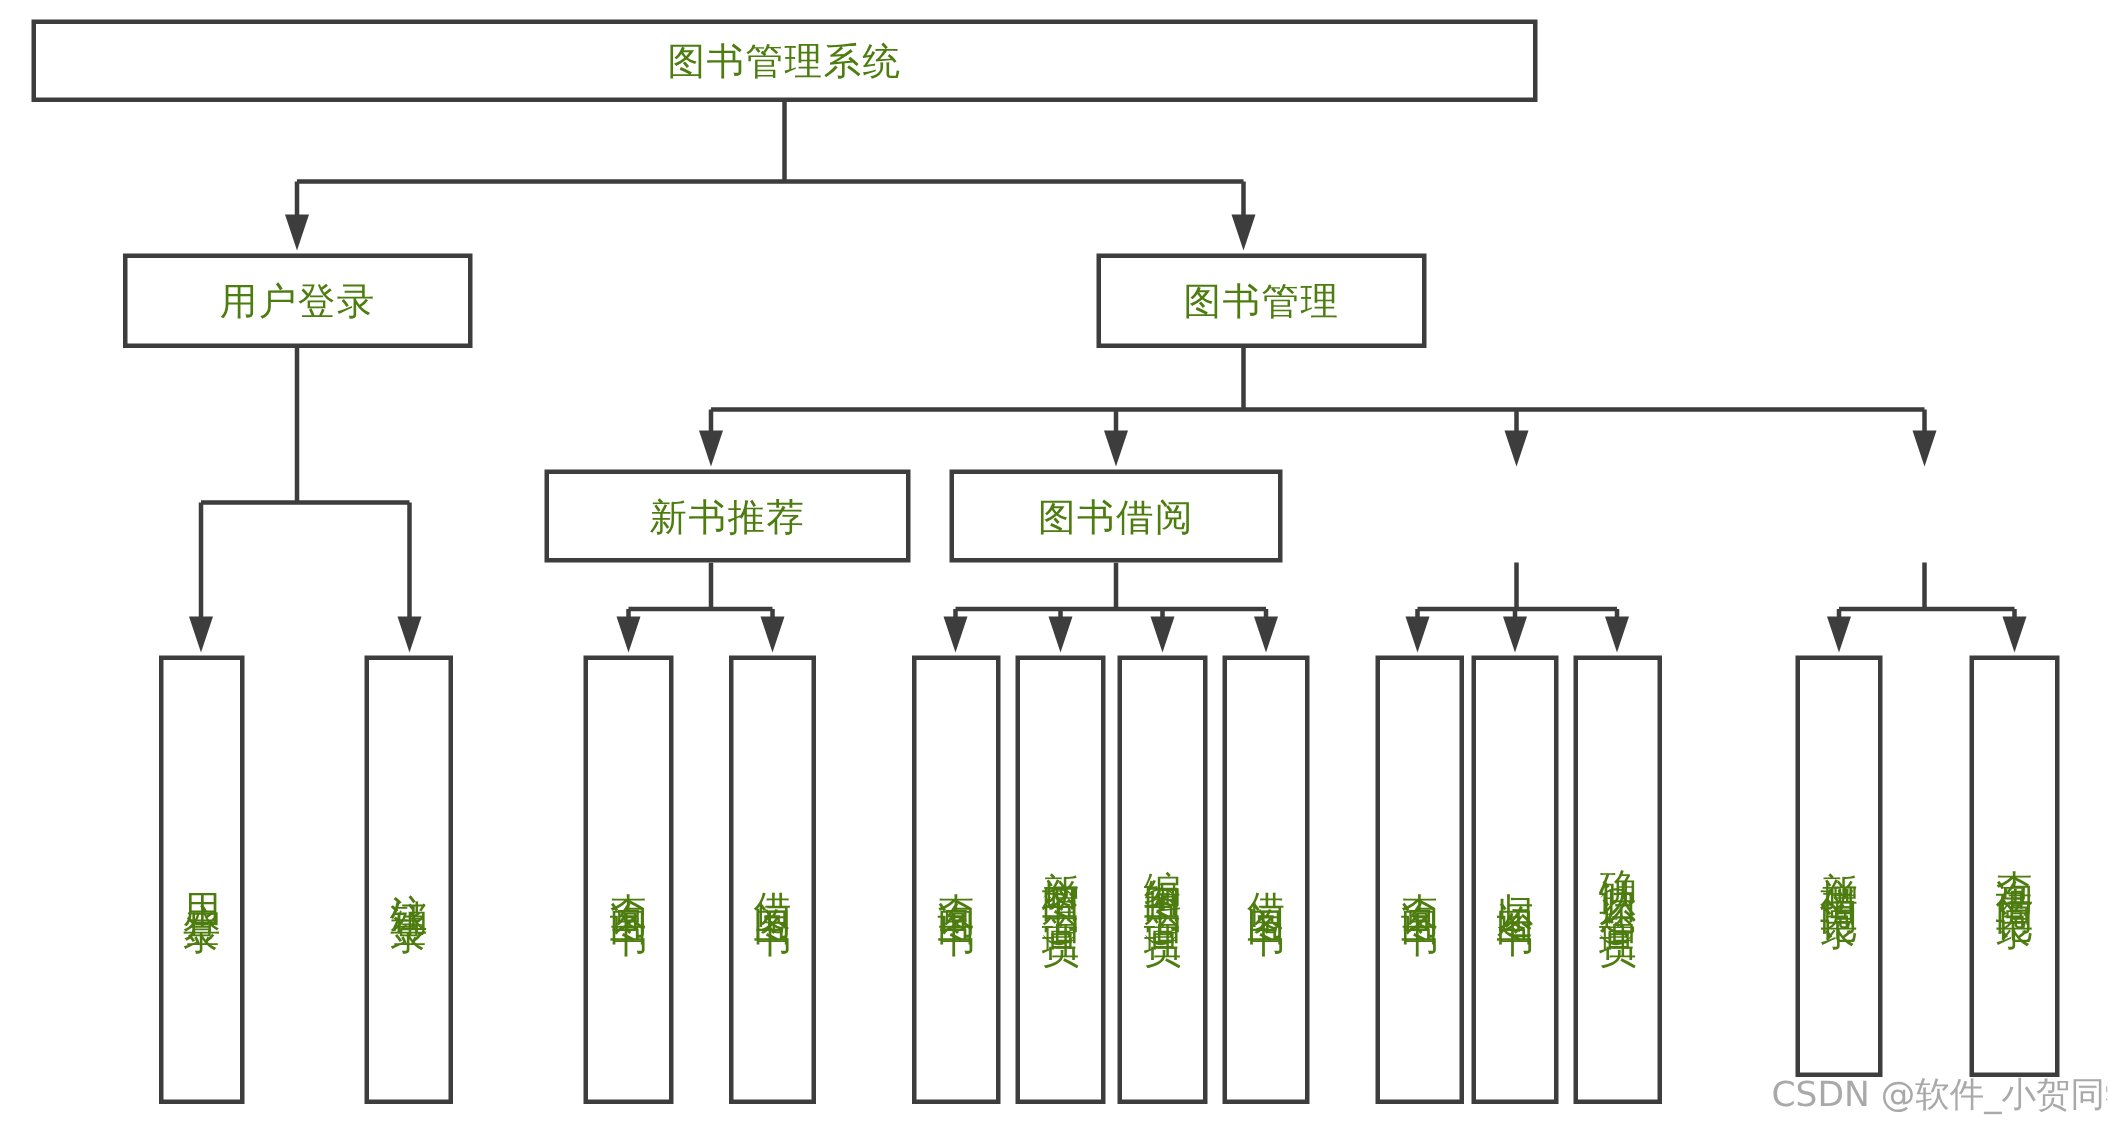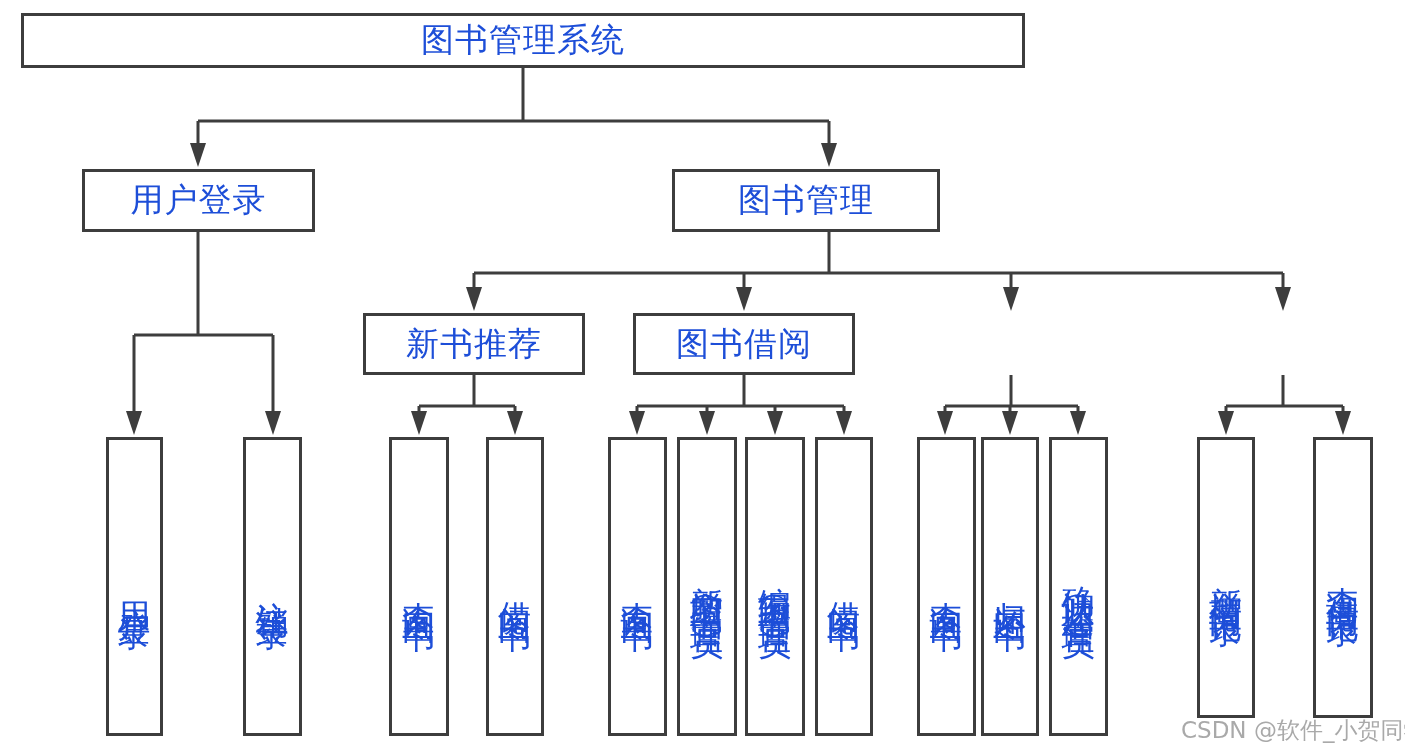--- a/index.html
+++ b/index.html
@@ -9,23 +9,23 @@
     background:#ffffff;
     font-family:"DejaVu Sans","Liberation Sans",sans-serif;
     overflow:hidden;
   }
   .connector-svg{position:absolute;left:0;top:0;width:1405px;height:747px;}
   .node{
     position:absolute;
     box-sizing:border-box;
     border:3px solid #3d3d3d;
     background:#ffffff;
-    color:#1d4ed8;
+    color:#4d7c0f;
     display:flex;align-items:center;justify-content:center;
-    font-size:33px;
+    font-size:25px;
     letter-spacing:1px;
     white-space:nowrap;
   }
   .vbox{
     writing-mode:vertical-rl;
     text-orientation:mixed;
     letter-spacing:6px;
     white-space:normal;
     line-height:1;
   }
@@ -80,23 +80,23 @@
       <polygon points="1002,411 1018,411 1010,435"></polygon>
       <polygon points="1070,411 1086,411 1078,435"></polygon>
       <polygon points="1218,411 1234,411 1226,435"></polygon>
       <polygon points="1335,411 1351,411 1343,435"></polygon>
     </g>
   </svg>
 
   <div class="node" style="left:21px;top:13px;width:1004px;height:55px;">图书管理系统</div>
 
   <div class="node" style="left:82px;top:169px;width:233px;height:63px;">用户登录</div>
-  <div class="node" style="left:672px;top:169px;width:268px;height:63px;">图书管理</div>
+  <div class="node" style="left:731px;top:169px;width:220px;height:63px;">图书管理</div>
 
-  <div class="node" style="left:363px;top:313px;width:222px;height:62px;text-align:right;">新书推荐</div>
+  <div class="node" style="left:363px;top:313px;width:244px;height:62px;text-align:right;">新书推荐</div>
   <div class="node" style="left:633px;top:313px;width:222px;height:62px;text-align:right;">图书借阅</div>
 
   <div class="node vbox" style="left:106px;top:437px;width:57px;height:299px;">用户登录</div>
   <div class="node vbox" style="left:243px;top:437px;width:59px;height:299px;">注销登录</div>
 
   <div class="node vbox" style="left:389px;top:437px;width:60px;height:299px;">查询图书</div>
   <div class="node vbox" style="left:486px;top:437px;width:58px;height:299px;">借阅图书</div>
 
   <div class="node vbox" style="left:608px;top:437px;width:59px;height:299px;">查询图书</div>
   <div class="node vbox" style="left:677px;top:437px;width:60px;height:299px;">新增图书（管理员）</div>

